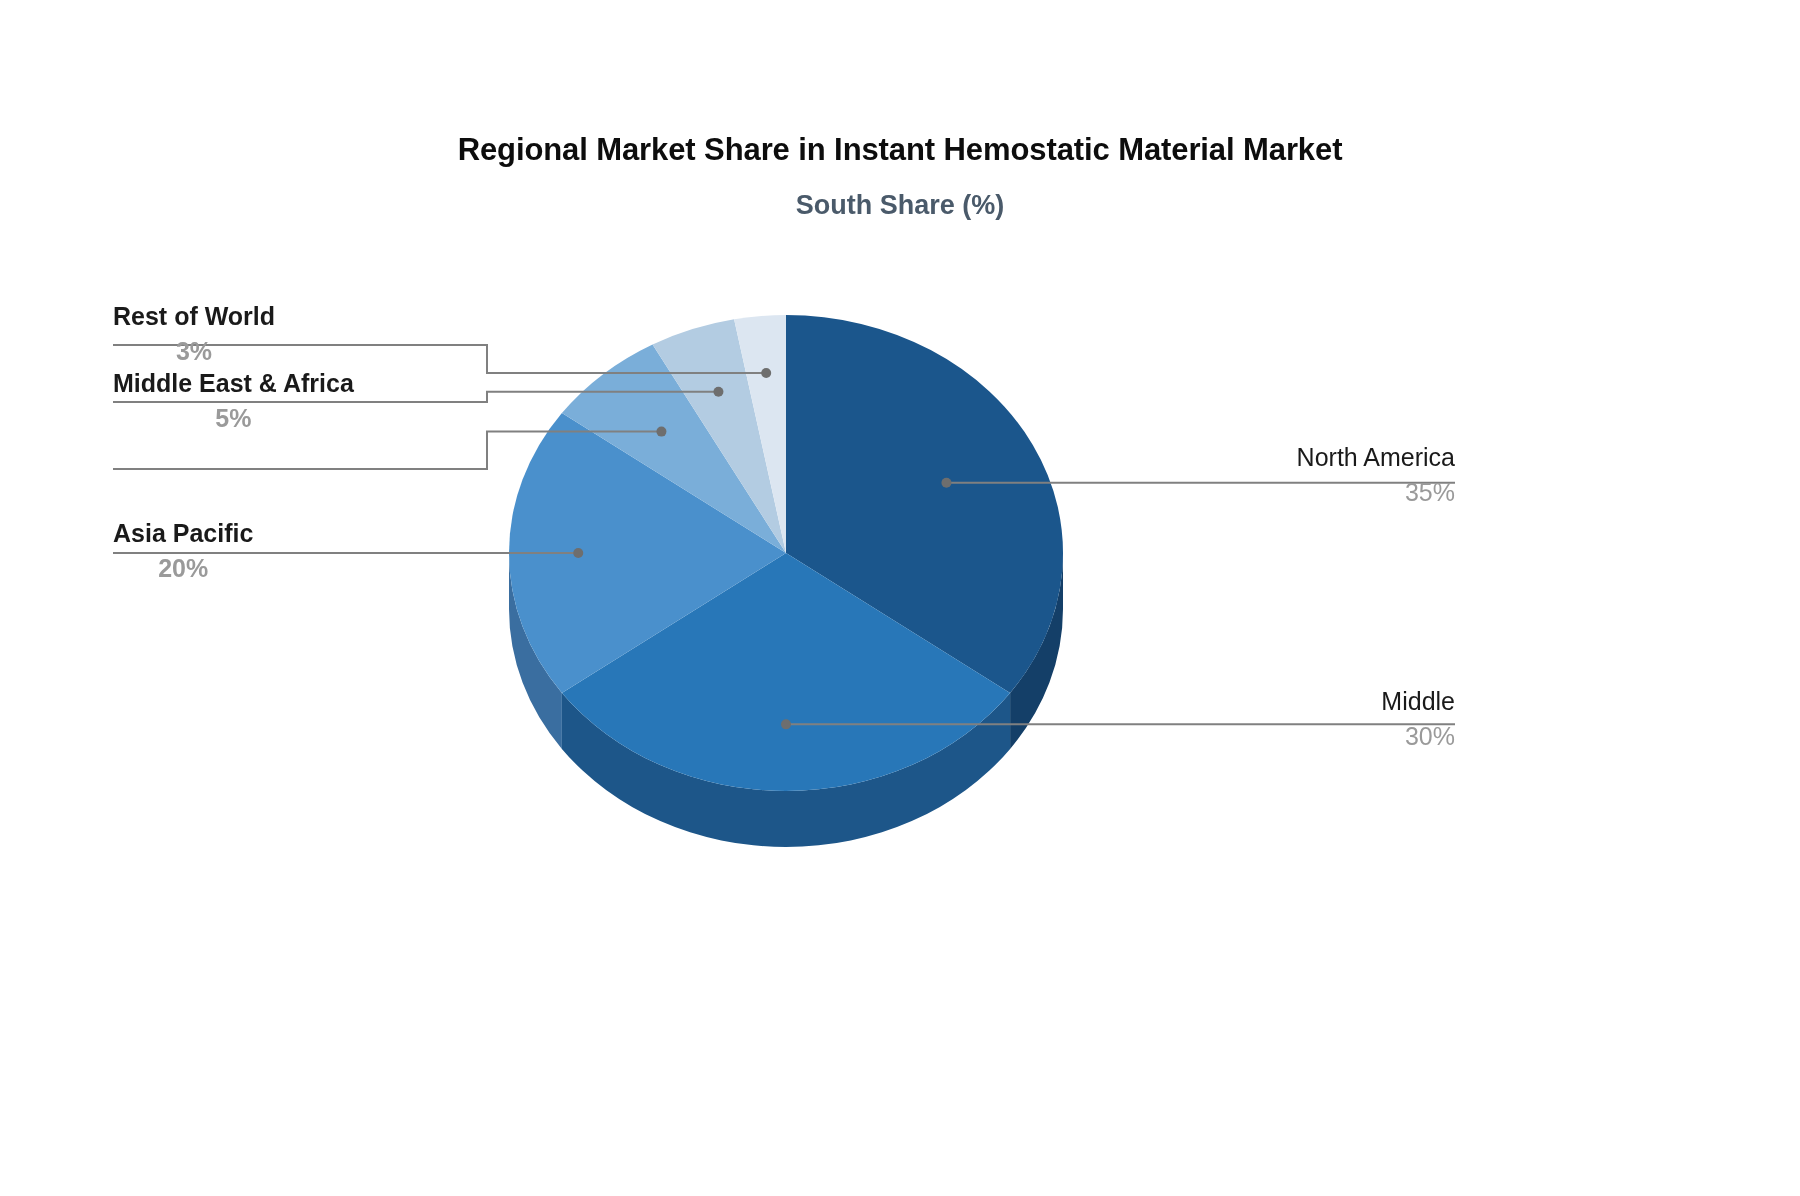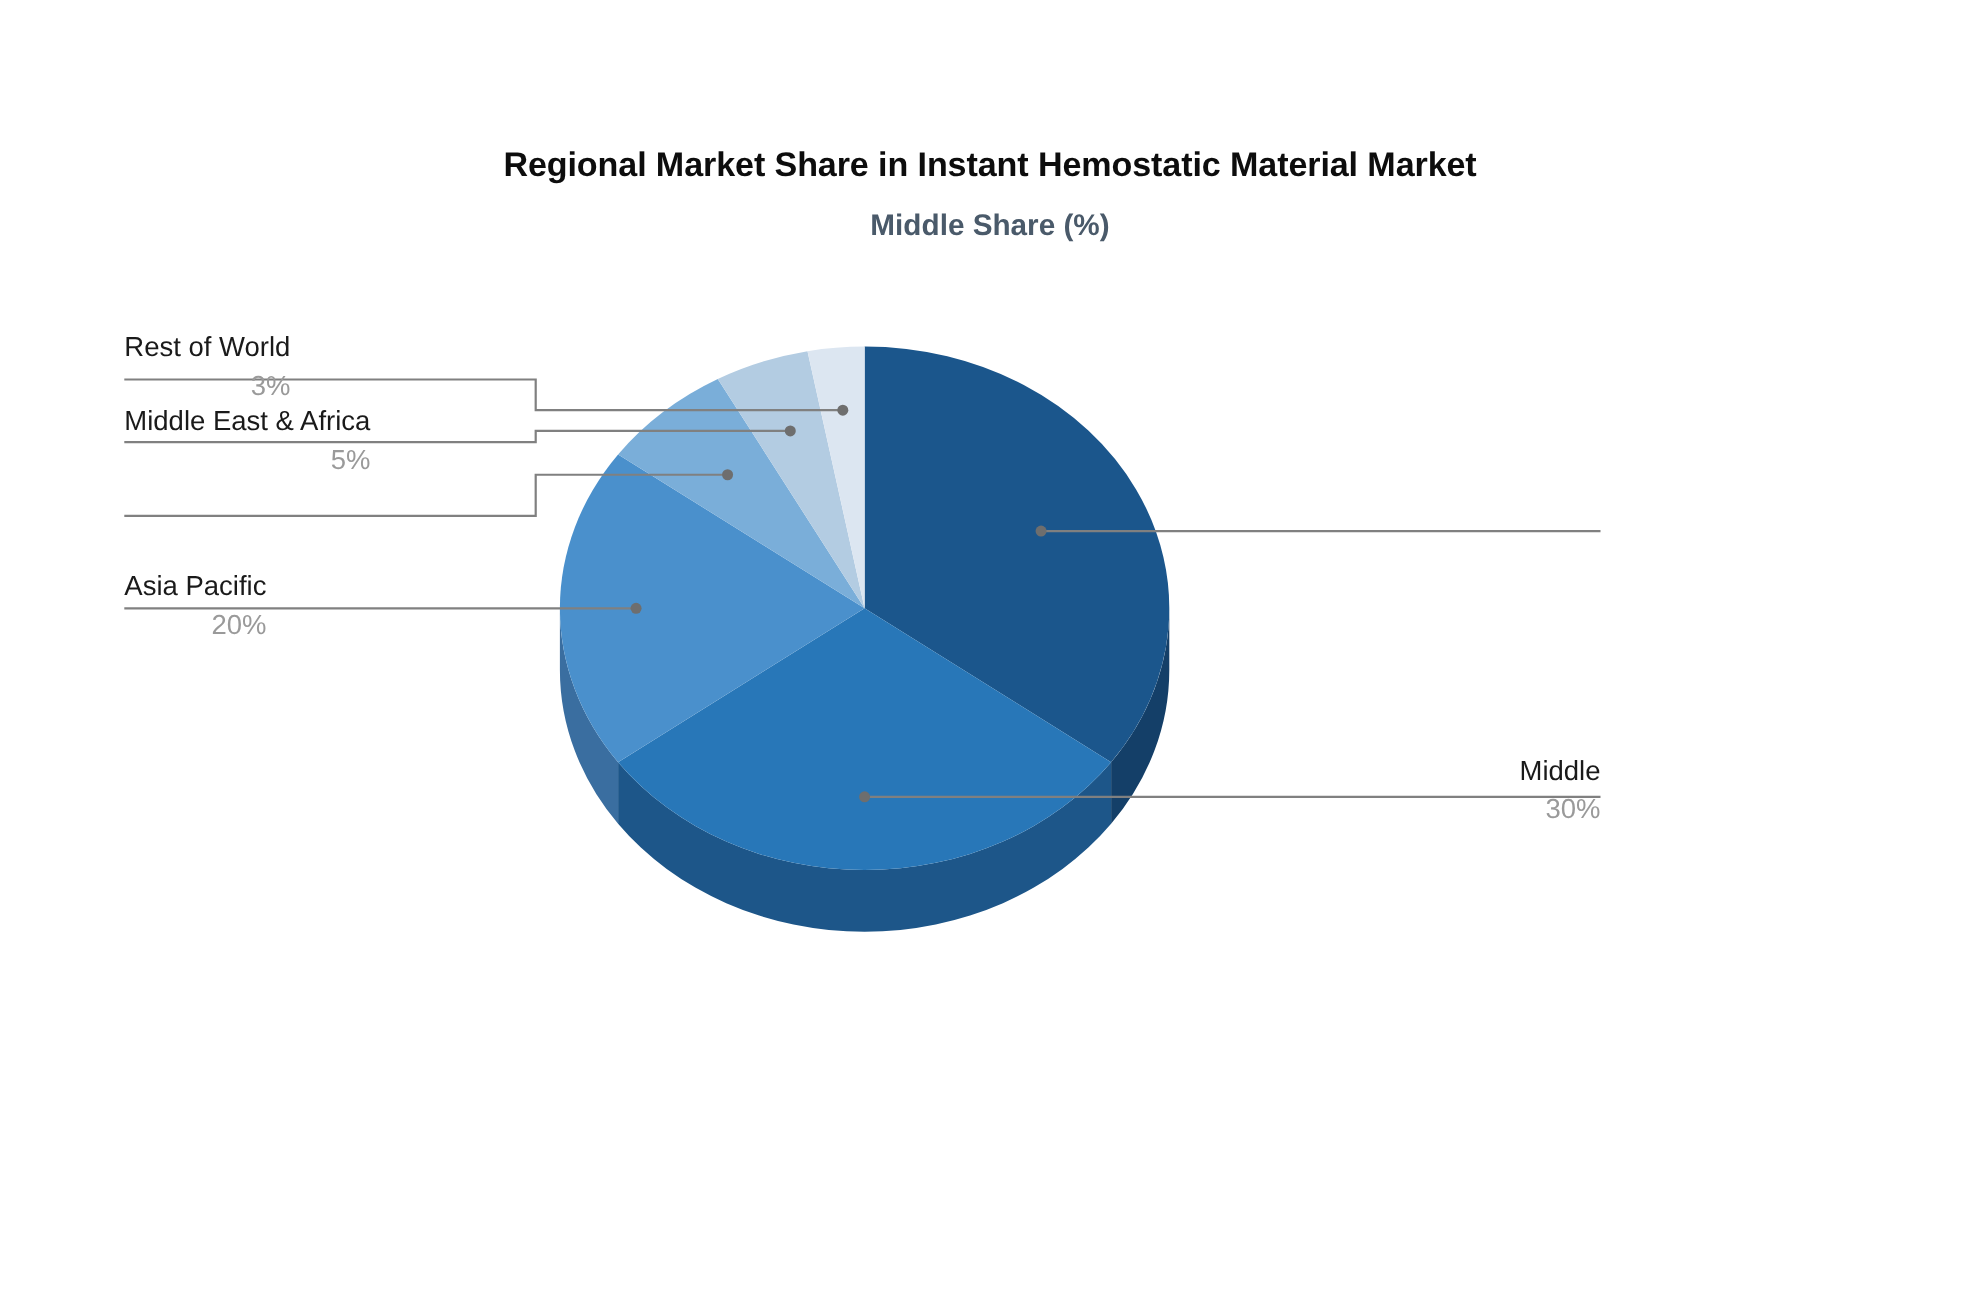--- a/index.html
+++ b/index.html
@@ -54,21 +54,21 @@
     color: #1a1a1a;
     white-space: nowrap;
     line-height: 1.05;
   }
   .lbl .val {
     display: block;
     color: #9a9a9a;
     font-size: 25px;
     margin-top: 9px;
   }
-  .lbl.left  { text-align: right; }
+  .lbl.left  { text-align: center; font-weight: bold; }
   .lbl.right { text-align: right; }
 
   
   #logo {
     position: absolute;
     left: 1370px;
     top: 1040px;
     display: flex;
     align-items: center;
     gap: 12px;
@@ -81,21 +81,21 @@
     letter-spacing: -0.5px;
     line-height: 1;
   }
 </style>
 </head>
 <body>
 
 <div id="canvas">
 
   <div class="chart-title">Regional Market Share in Instant Hemostatic Material Market</div>
-  <div class="chart-subtitle">Middle Share (%)</div>
+  <div class="chart-subtitle">South Share (%)</div>
 
   <svg id="stage" viewBox="0 0 1800 1196">
     <g id="pie-group">
         <path d="M 1063 553 A 277 238 0 0 1 1010.0977074418604 692.8928900456086 L 1010.0977074418604 748.8928900456086 A 277 238 0 0 0 1063 609 Z" fill="#143f68" shape-rendering="geometricPrecision"></path>
         <path d="M 1010.0977074418604 692.8928900456086 A 277 238 0 0 1 561.9022925581396 692.8928900456086 L 561.9022925581396 748.8928900456086 A 277 238 0 0 0 1010.0977074418604 748.8928900456086 Z" fill="#1d5689" shape-rendering="geometricPrecision"></path>
         <path d="M 561.9022925581396 692.8928900456086 A 277 238 0 0 1 509 553 L 509 609 A 277 238 0 0 0 561.9022925581396 748.8928900456086 Z" fill="#3a6ea0" shape-rendering="geometricPrecision"></path>
         <path d="M 786 553 L 786 315 A 277 238 0 0 1 1010.0977074418604 692.8928900456086 Z" fill="#1b568c" shape-rendering="geometricPrecision"></path>
         <path d="M 786 553 L 1010.0977074418604 692.8928900456086 A 277 238 0 0 1 561.9022925581396 692.8928900456086 Z" fill="#2877b8" shape-rendering="geometricPrecision"></path>
         <path d="M 786 553 L 561.9022925581396 692.8928900456086 A 277 238 0 0 1 561.9022925581395 413.10710995439143 Z" fill="#4a90cc" shape-rendering="geometricPrecision"></path>
         <path d="M 786 553 L 561.9022925581395 413.10710995439143 A 277 238 0 0 1 652.5542322738249 344.43901014956043 Z" fill="#7aaed9" shape-rendering="geometricPrecision"></path>
@@ -127,20 +127,24 @@
     <span>Middle East &amp; Africa</span>
     <span class="val">5%</span>
   </div>
 
 
   <div class="lbl left" style="left:113px; top:520px;">
     <span>Asia Pacific</span>
     <span class="val">20%</span>
   </div>
 
+  <div class="lbl right" style="right:345px; top:444px;">
+    <span>North America</span>
+    <span class="val">35%</span>
+  </div>
 
   <div class="lbl right" style="right:345px; top:688px;">
     <span>Middle</span>
     <span class="val">30%</span>
   </div>
 
   <div id="logo">
     <svg width="56" height="56" viewBox="0 0 56 56">
       <rect id="lg-b1" x="4" y="30" width="11" height="22" rx="1.5" fill="#4aa3e8"></rect>
       <rect id="lg-b2" x="21" y="24" width="11" height="28" rx="1.5" fill="#4aa3e8"></rect>

